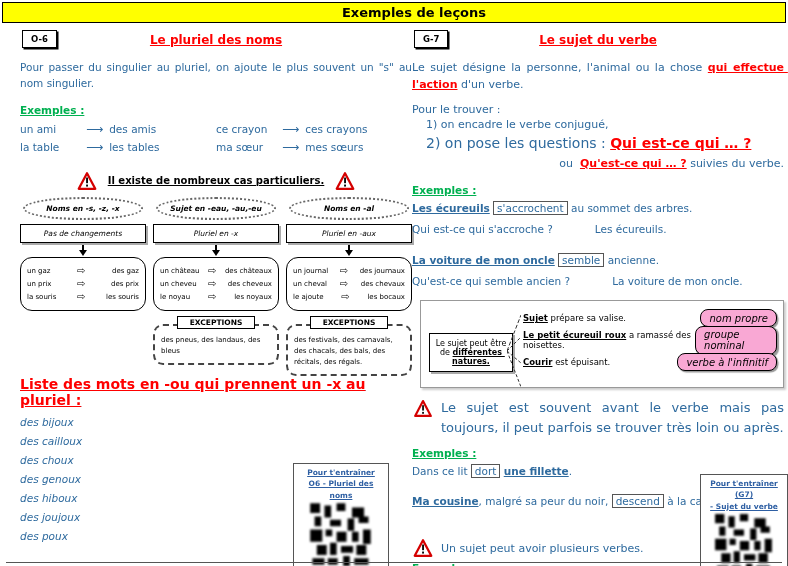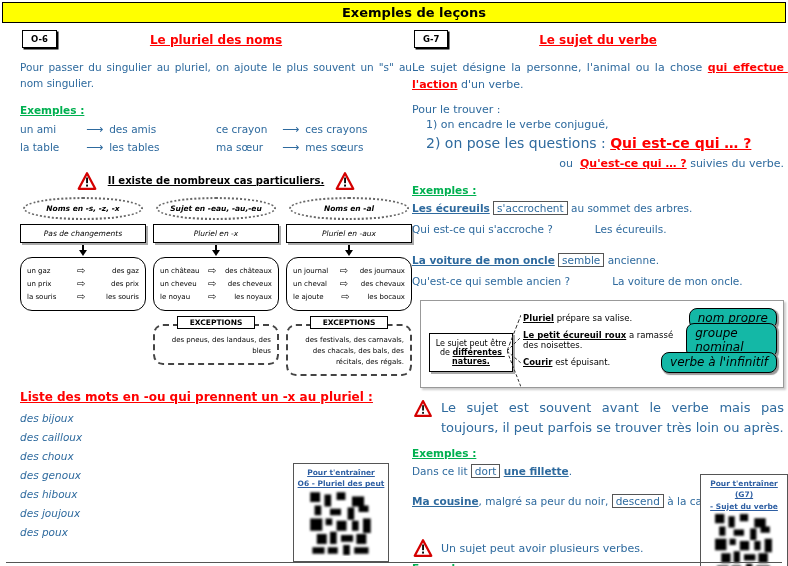--- a/index.html
+++ b/index.html
@@ -58,23 +58,23 @@
   .pairrow{display:flex;justify-content:space-between;align-items:center;margin:3px 0;}
   .block-arrow{font-size:10px;line-height:1;}
   .exc-row{display:flex;gap:7px;margin-top:5px;}
   .exc-col{flex:1;position:relative;}
   .exclabel{
     border:1px solid #000;background:#fff;color:#000;font-size:7.5px;font-weight:bold;
     padding:1px 12px;width:max-content;margin:0 auto;position:relative;z-index:2;
   }
   .excbody{
     border:2px dashed #444;border-radius:10px;margin-top:-5px;color:#000;font-size:7px;
-    text-align:right;padding:9px 6px 6px;line-height:1.6;background:#fff;
-  }
-  .listhead{margin-top:14px;font-size:12px;text-decoration:underline;}
+    text-align:left;padding:9px 6px 6px;line-height:1.6;background:#fff;
+  }
+  .listhead{font-size:14px;text-decoration:underline;}
   .wordlists{display:flex;margin-top:5px;flex-direction:column;}
   .wordcol{line-height:1.8;font-style:italic;font-size:10.5px;}
   .wordcol1{width:208px;}
   
   .trainer{
     position:absolute;border:1px solid #555;background:#fff;text-align:center;
     font-size:7.5px;line-height:1.5;padding:3px 2px 2px;
   }
   .trainer .tl{display:block;font-weight:bold;text-decoration:underline;color:#2e5fa3;}
   .trainer-left{left:273px;top:433px;width:90px;}
@@ -91,21 +91,21 @@
   }
   .natleft{
     position:absolute;left:8px;top:32px;width:78px;border:1px solid #000;box-shadow:2px 2px 0 #aaa;
     color:#000;font-size:8px;text-align:center;padding:5px 2px;background:#fff;
   }
   .natrows{margin-left:96px;}
   .natrow{display:flex;align-items:center;height:22px;}
   .natsent{color:#000;font-size:8.5px;}
   .natlabel{
     margin-left:auto;border:1px solid #000;border-radius:8px;box-shadow:1.5px 1.5px 1px #999;
-    font-style:italic;font-size:12px;color:#000;padding:2.5px 8px;background:#14b8a6;width:max-content;
+    font-style:italic;font-size:10px;color:#000;padding:2.5px 8px;background:#f9a8d4;width:max-content;
   }
   .connector{position:absolute;left:86px;top:8px;}
   
   .warnpara{margin-top:10px;line-height:1.5;text-align:justify;}
   .warnpara .wicon{float:left;margin:1px 7px 0 0;}
   .warnline{display:flex;align-items:center;gap:7px;margin-top:28px;}
   .botline{position:absolute;left:6px;right:6px;top:562px;height:1px;background:#555;}
 </style>
 </head>
 <body>
@@ -286,21 +286,21 @@
     </div>
     <div class="wordcol">
       <div>des hiboux</div>
       <div>des joujoux</div>
       <div>des poux</div>
     </div>
   </div>
 
   <div class="trainer trainer-left">
     <span class="tl">Pour t'entraîner</span>
-    <span class="tl">O6 - Pluriel des peut</span>
+    <span class="tl">O6 - Pluriel des noms</span>
     <svg width="66" height="66" viewBox="0 0 60 60">
         <use href="#qr-pat" filter="url(#blob)"></use>
       </svg>
   </div>
 </div>
 
 <div class="page page-right">
 
   <div class="pagehead">
     <span class="codebox">G-7</span>
@@ -345,21 +345,21 @@
       <span class="seg">Le sujet peut être de </span><span class="bold-u seg">différentes natures.</span>
     </div>
     <svg class="connector" width="14" height="82">
       <line x1="0" y1="42" x2="14" y2="6" stroke="#333" stroke-width="1" stroke-dasharray="4 2"></line>
       <line x1="0" y1="42" x2="14" y2="28" stroke="#333" stroke-width="1" stroke-dasharray="3 2"></line>
       <line x1="0" y1="42" x2="14" y2="54" stroke="#333" stroke-width="1" stroke-dasharray="3 2"></line>
       <line x1="0" y1="42" x2="14" y2="78" stroke="#333" stroke-width="1" stroke-dasharray="3 2"></line>
     </svg>
     <div class="natrows">
       <div class="natrow">
-        <span class="natsent"><span class="bold-u seg">Pluriel</span><span class="seg"> prépare sa valise.</span></span>
+        <span class="natsent"><span class="bold-u seg">Sujet</span><span class="seg"> prépare sa valise.</span></span>
         <span class="natlabel">nom propre</span>
       </div>
       <div class="natrow">
         <span class="natsent"><span class="bold-u seg">Le petit écureuil roux</span><span class="seg"> a ramassé des noisettes.</span></span>
         <span class="natlabel">groupe nominal</span>
       </div>
       <div class="natrow">
         <span class="natsent"><span class="bold-u seg">Courir</span><span class="seg"> est épuisant.</span></span>
         <span class="natlabel">verbe à l'infinitif</span>
       </div>

